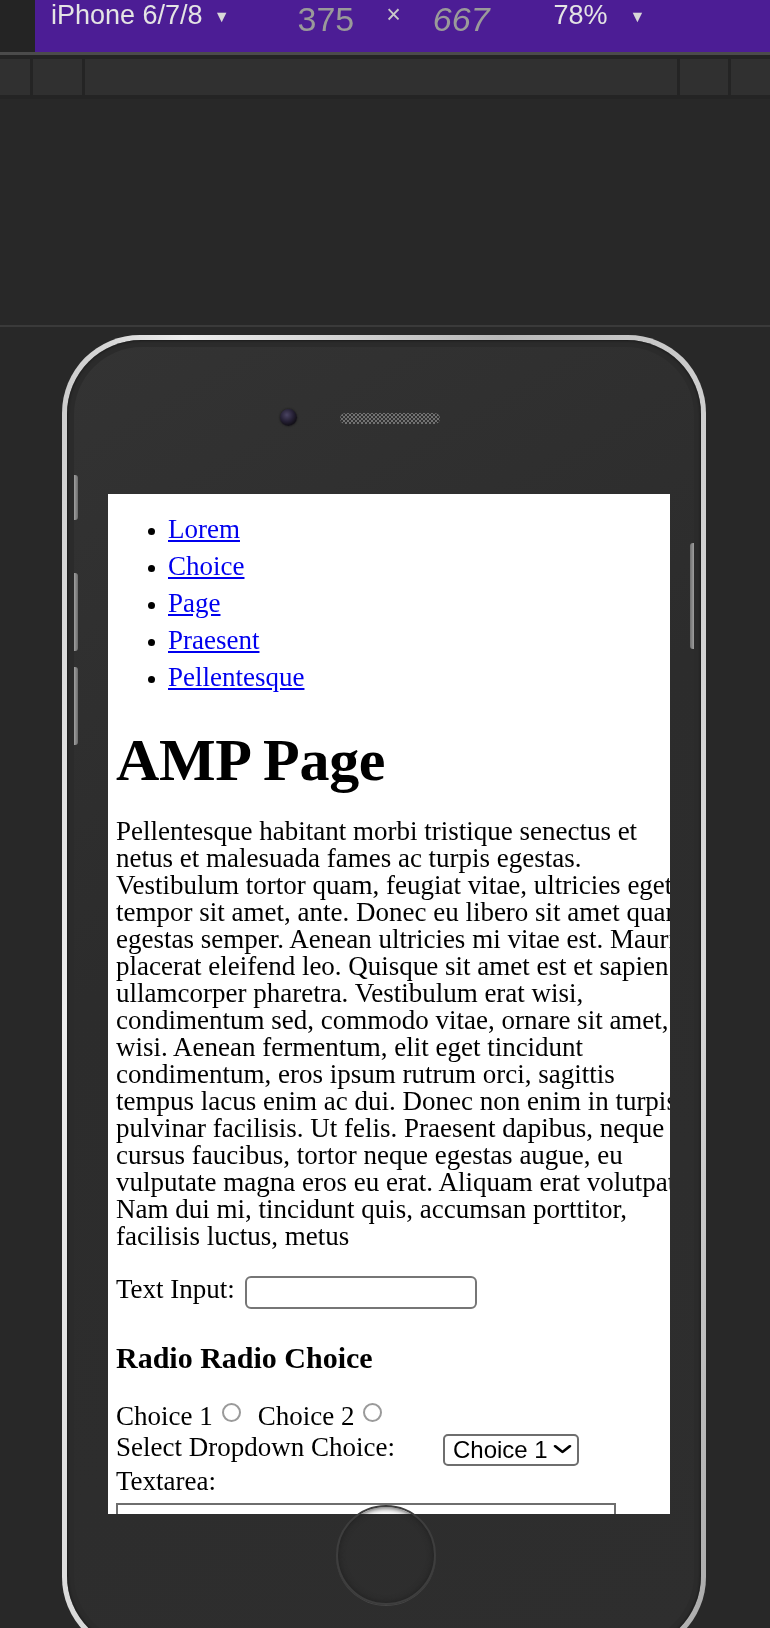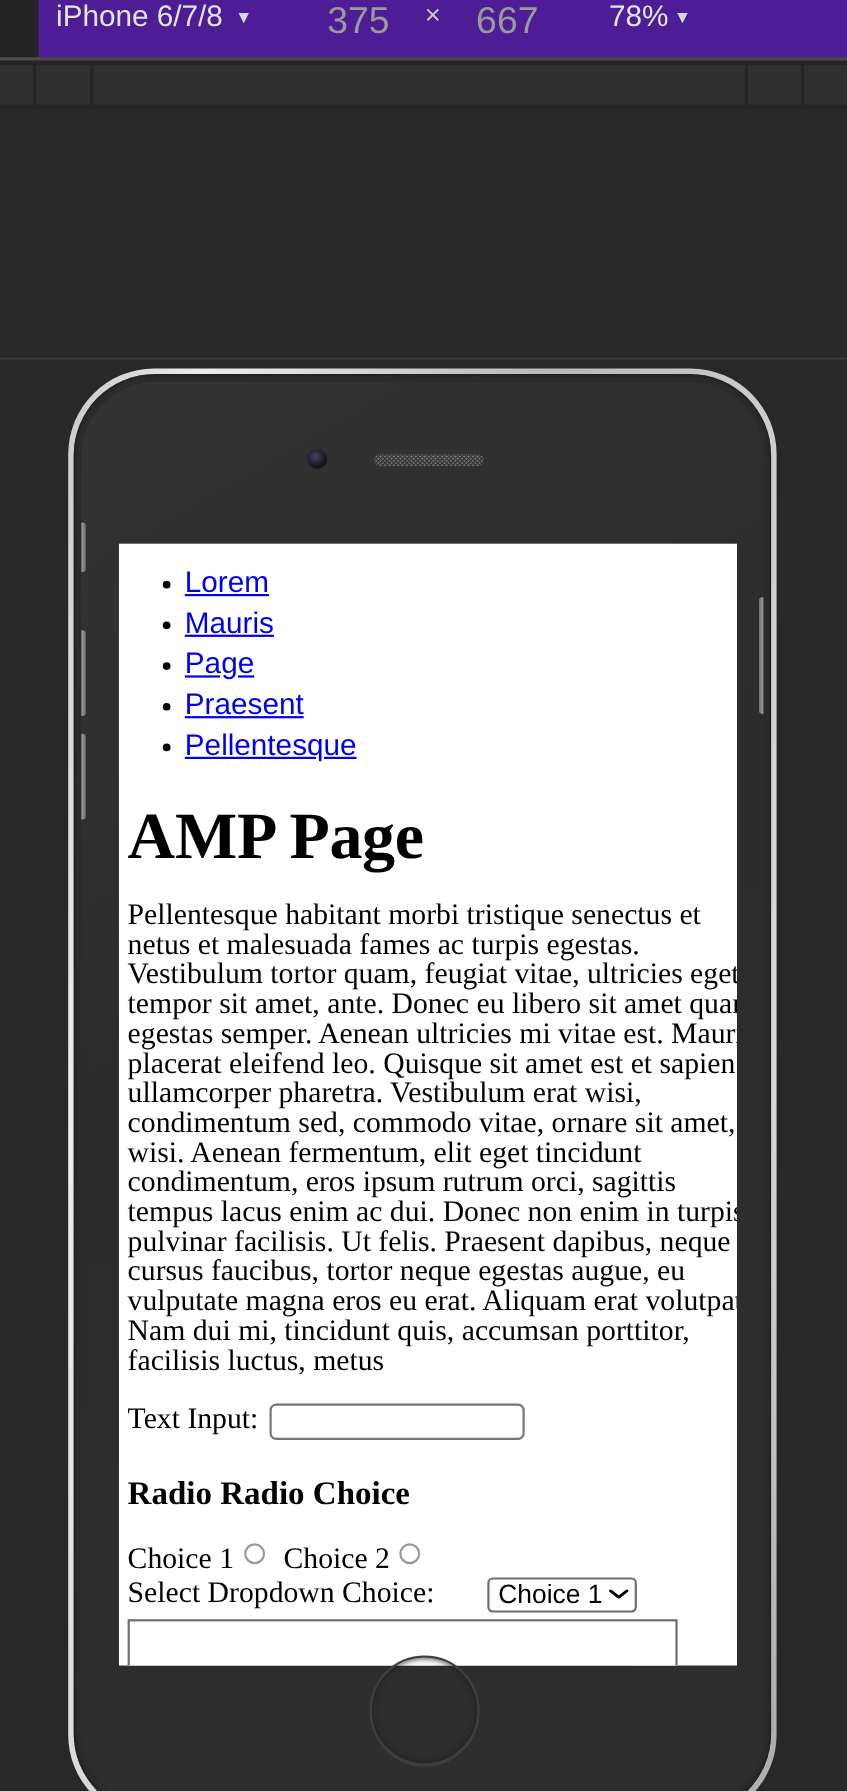--- a/index.html
+++ b/index.html
@@ -32,25 +32,25 @@
     font-size: 16px; line-height: 1;
     color: #d8d8d8;
     transform: translateY(1px);
   }
   #device-bar .dim {
     color: #9a9a9a;
     font-size: 34px;
   }
   #device-bar .w { margin-left: 68px; }
   #device-bar .x { margin-left: 32px; color:#c9c9c9; font-size: 25px;}
-  #device-bar .h { margin-left: 32px; }
+  #device-bar .h { margin-left: 32px; font-style: italic; }
   #device-bar .zoom {
     margin-left: 64px;
     color: #e4e4e4; font-size: 27px;
-    display: flex; align-items: center; gap: 5px;
+    display: flex; align-items: center; gap: 22px;
   }
 
   
   #bar-sep {
     position: absolute; left:0; top: 52px;
     width: 770px; height: 3px;
     background: #4b4b4b;
   }
 
   
@@ -168,21 +168,21 @@
     margin: 14px 0 0 0;
     padding-left: 56px;
     list-style: disc;
   }
   ul.nav li { margin: 0; line-height: 1.0; padding: 0 0 10px 0; }
   ul.nav li::marker { font-size: 22px; }
   ul.nav a {
     color: #0000ee;
     text-decoration: underline;
     font-size: 27px;
-    font-family: Liberation Sans, sans-serif;
+    font-family: Liberation Serif, serif;
   }
 
   h1.page-title {
     font-size: 60px;
     font-weight: bold;
     margin: 28px 0 26px 4px;
     line-height: 1.05;
     letter-spacing: -0.3px;
   }
 
@@ -300,21 +300,21 @@
         <div class="side-btn right-btn" id="btn-power"></div>
 
         <div id="camera"></div>
         <div id="speaker"></div>
 
         <div id="screen">
           <div id="page">
 
             <ul class="nav">
               <li><a href="#">Lorem</a></li>
-              <li><a href="#">Mauris</a></li>
+              <li><a href="#">Choice</a></li>
               <li><a href="#">Page</a></li>
               <li><a href="#">Praesent</a></li>
               <li><a href="#">Pellentesque</a></li>
             </ul>
 
             <h1 class="page-title">AMP Page</h1>
 
             <p class="body-copy">Pellentesque habitant morbi tristique senectus et netus et malesuada fames ac turpis egestas. Vestibulum tortor quam, feugiat vitae, ultricies eget, tempor sit amet, ante. Donec eu libero sit amet quam egestas semper. Aenean ultricies mi vitae est. Mauris placerat eleifend leo. Quisque sit amet est et sapien ullamcorper pharetra. Vestibulum erat wisi, condimentum sed, commodo vitae, ornare sit amet, wisi. Aenean fermentum, elit eget tincidunt condimentum, eros ipsum rutrum orci, sagittis tempus lacus enim ac dui. Donec non enim in turpis pulvinar facilisis. Ut felis. Praesent dapibus, neque id cursus faucibus, tortor neque egestas augue, eu vulputate magna eros eu erat. Aliquam erat volutpat. Nam dui mi, tincidunt quis, accumsan porttitor, facilisis luctus, metus</p>
 
             <div class="form-row row-text">
@@ -337,20 +337,23 @@
               <span class="select-box">
                 <span>Choice 1</span>
                 <span class="chev">
                   <svg width="15" height="10" viewBox="0 0 15 10" aria-hidden="true">
                     <path d="M1.6 2.2 L7.5 8 L13.4 2.2" fill="none" stroke="#000" stroke-width="2.4" stroke-linecap="round" stroke-linejoin="round"></path>
                   </svg>
                 </span>
               </span>
             </div>
 
+            <div class="form-row textarea-label">
+              <span>Textarea:</span>
+            </div>
             <textarea class="ta" style=""></textarea>
 
           </div>
         </div>
 
         <div id="home-button"></div>
 
       </div>
     </div>
   </div>

